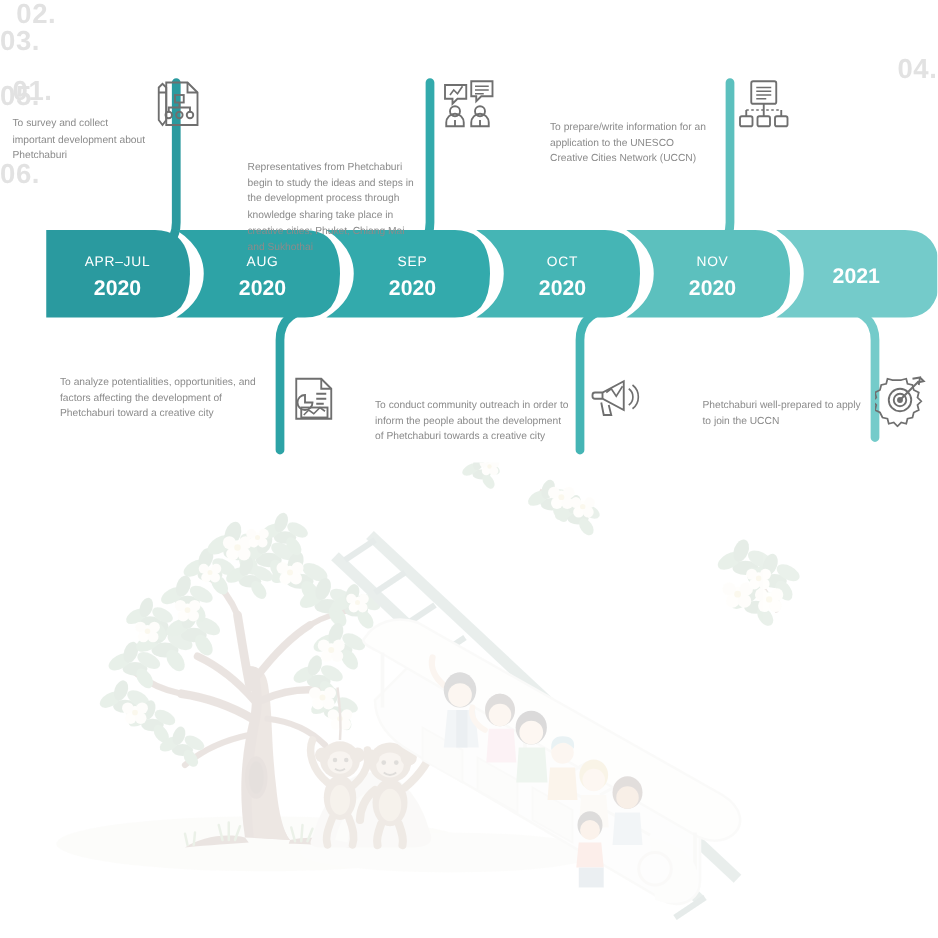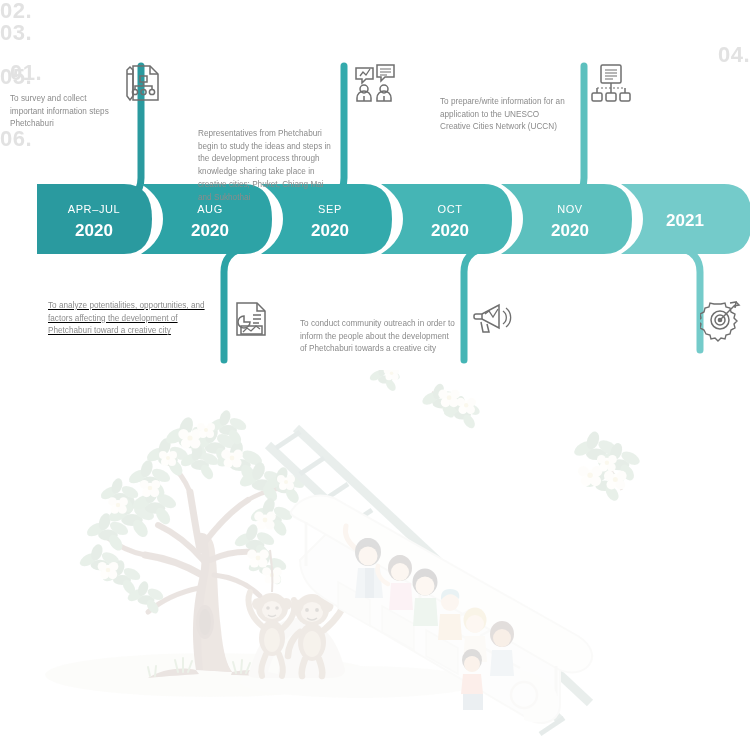--- a/index.html
+++ b/index.html
@@ -321,40 +321,40 @@
       <text x="570" y="213" font-size="11" letter-spacing="0.6">NOV</text>
       <text x="570" y="236" font-size="17" font-weight="bold">2020</text>
 
       <text x="685" y="213" font-size="11" letter-spacing="0.6"></text>
       <text x="685" y="226" font-size="17" font-weight="bold">2021</text>
     </g>
   </svg>
 
   <div class="item" style="left:10px;top:62px;width:110px;">
     <div class="num ralign">01.</div>
-    <div class="desc ralign" style="margin-top:9px;">To survey and collect important information steps Phetchaburi</div>
+    <div class="desc ralign" style="margin-top:9px;">To survey and collect important development about Phetchaburi</div>
   </div>
   <div class="icon-box" style="left:119px;top:60px;">
     <svg viewBox="0 0 46 46" width="46" height="46" fill="none" stroke="#6f6f6f" stroke-width="1.5">
       <path d="M14 6 h17 l8 8 v26 h-25 z"></path>
       <path d="M31 6 v8 h8"></path>
       <rect x="21" y="16" width="7" height="6"></rect>
       <path d="M24.5 22 v4 M16 30 v-4 h17 v4"></path>
       <circle cx="16" cy="32" r="2.6"></circle>
       <circle cx="24.5" cy="32" r="2.6"></circle>
       <circle cx="33" cy="32" r="2.6"></circle>
       <path d="M8 10 l3 -3 l3 3 v26 l-3 4 l-3 -4 z"></path>
       <path d="M8 14 h6"></path>
     </svg>
   </div>
 
-  <div class="item" style="left:48px;top:300px;width:170px;text-decoration:underline;">
+  <div class="item" style="left:48px;top:300px;width:170px;">
     <div class="desc ralign">To analyze potentialities, opportunities, and factors affecting the development of Phetchaburi toward a creative city</div>
   </div>
-  <div class="num" style="left:168px;top:296px;">02.</div>
+  <div class="num" style="left:168px;top:296px;padding-left:13px;">02.</div>
   <div class="icon-box" style="left:228px;top:296px;">
     <svg viewBox="0 0 46 46" width="46" height="46" fill="none" stroke="#6f6f6f" stroke-width="1.5">
       <path d="M9 7 h20 l8 8 v24 h-28 z"></path>
       <path d="M29 7 v8 h8"></path>
       <path d="M16 20 a6 6 0 1 0 6 6 h-6 z"></path>
       <path d="M25 19 h8 M25 23 h8 M25 27 h6"></path>
       <rect x="13" y="30" width="21" height="8"></rect>
       <path d="M15 36 l4 -4 l4 3 l5 -5 l4 3" stroke-width="1.3"></path>
     </svg>
   </div>
@@ -403,20 +403,23 @@
       <path d="M17 10 h12 M17 13 h12 M17 16 h12 M17 19 h8" stroke-width="1.2"></path>
       <path d="M23 23 v5"></path>
       <path d="M9 28 h28" stroke-dasharray="2 2" stroke-width="1.2"></path>
       <path d="M9 28 v5 M23 28 v5 M37 28 v5"></path>
       <rect x="4" y="33" width="10" height="8" rx="1.5"></rect>
       <rect x="18" y="33" width="10" height="8" rx="1.5"></rect>
       <rect x="32" y="33" width="10" height="8" rx="1.5"></rect>
     </svg>
   </div>
 
+  <div class="item" style="left:562px;top:318px;width:128px;">
+    <div class="desc ralign">Phetchaburi well-prepared to apply to join the UCCN</div>
+  </div>
   <div class="num" style="left:645px;top:296px;margin-top:40px;">06.</div>
   <div class="icon-box" style="left:700px;top:296px;">
     <svg viewBox="0 0 46 46" width="46" height="46" fill="none" stroke="#6f6f6f" stroke-width="1.5">
       <path d="M21 8 l4 -1 l1 4 l4 1 l1 4 l4 2 l-1 4 l3 3 l-3 3 l1 4 l-4 2 l-1 4 l-4 1
                l-1 4 l-4 -1 l-3 3 l-3 -3 l-4 1 l-1 -4 l-4 -1 l-2 -4 l-4 -2 l1 -4 l-3 -3
                l3 -3 l-1 -4 l4 -2 l1 -4 l4 -1 l1 -4 l4 1 z" stroke-width="1.4"></path>
       <circle cx="20" cy="24" r="9"></circle>
       <circle cx="20" cy="24" r="5"></circle>
       <circle cx="20" cy="24" r="1.6" fill="#6f6f6f"></circle>
       <path d="M20 24 l15 -15" stroke-width="1.5"></path>

